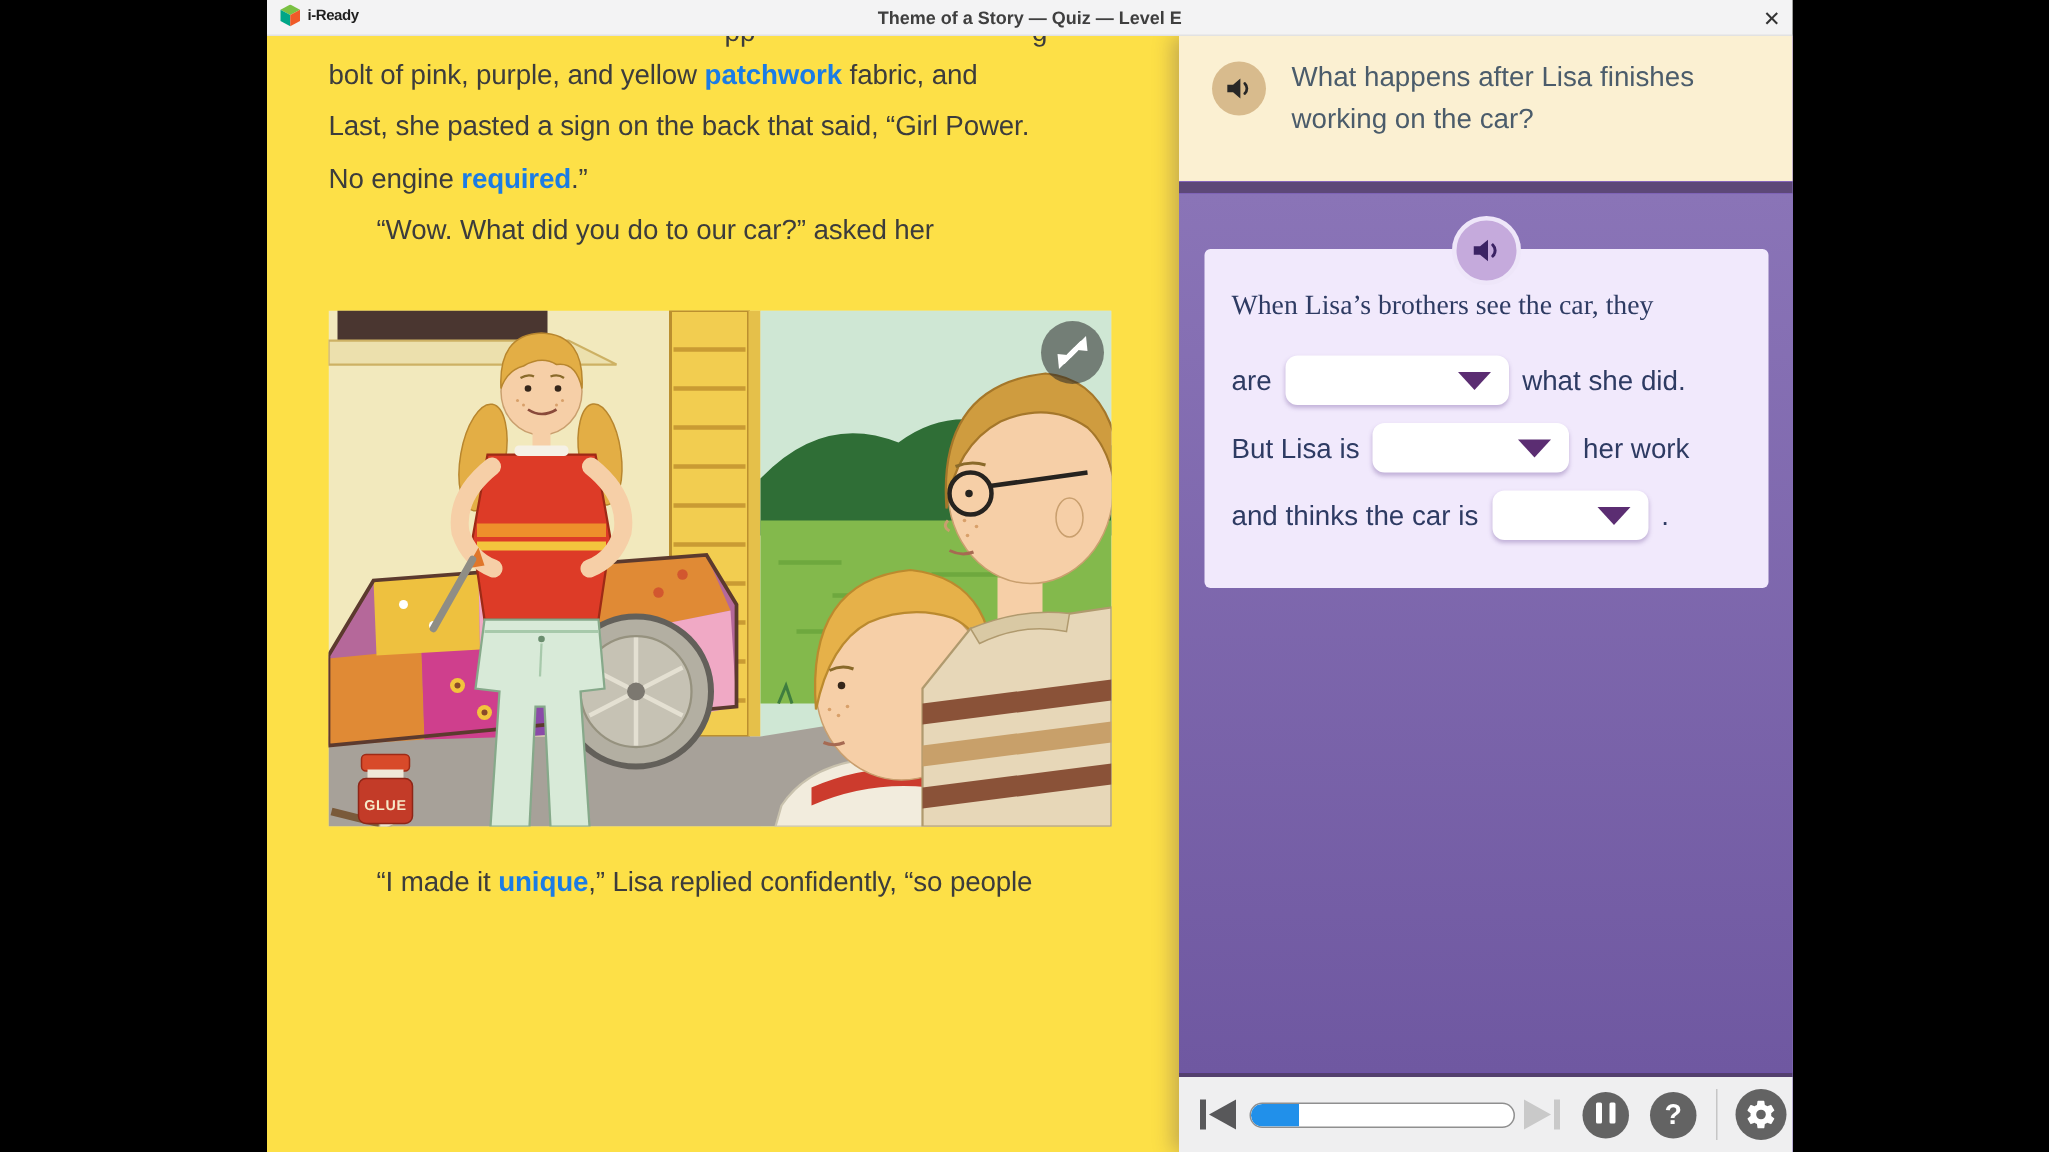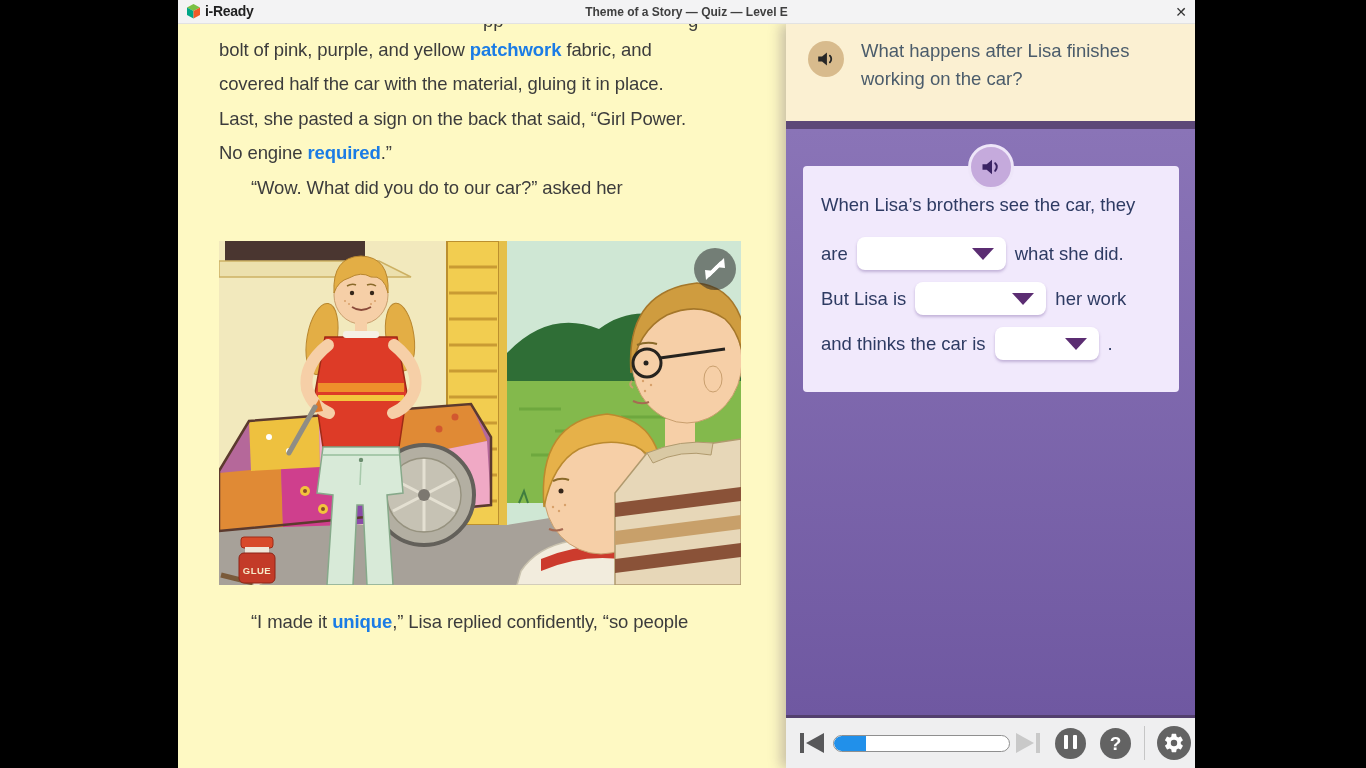--- a/index.html
+++ b/index.html
@@ -6,29 +6,29 @@
   html,body { width:1366px; height:768px; background:#000; overflow:hidden;
               font-family:"Liberation Sans", sans-serif; }
 
   .app { position:absolute; left:178px; top:0; width:1017px; height:768px;
          background:#fff; overflow:hidden; }
 
   
   .titlebar { position:absolute; left:0; top:0; width:100%; height:24px;
               background:#f3f3f4; border-bottom:1px solid #e2e2e2; z-index:40; }
   .brand { position:absolute; left:8px; top:3px; display:flex; align-items:center; gap:4px; }
-  .brand-text { font-size:14px; font-weight:bold; color:#1f1f1f; letter-spacing:-0.3px; }
+  .brand-text { font-size:10px; font-weight:bold; color:#1f1f1f; letter-spacing:-0.3px; }
   .win-title { position:absolute; left:50%; top:5px; transform:translateX(-50%);
                font-size:12px; font-weight:600; color:#3f3f3f; white-space:nowrap; }
   .close-btn { position:absolute; right:8px; top:2px; border:0; background:transparent;
                font-size:14px; color:#333; cursor:pointer; line-height:20px; }
 
   
   .story-panel { position:absolute; left:0; top:24px; width:608px; height:744px;
-                 background:#fef9c3; overflow:hidden; }
+                 background:#fde047; overflow:hidden; }
   .frag { position:absolute; top:0; height:8px; overflow:hidden; color:#3c3c3c; }
   .frag span { display:block; font-size:18.5px; line-height:19px; transform:translateY(-13px); }
   .story-content { position:absolute; left:41px; top:9px; width:524px; color:#3c3c3c;
                    font-size:18.5px; letter-spacing:-0.1px; }
   .sline { height:34.4px; line-height:34.4px; white-space:nowrap; }
   .sline.indent { padding-left:32px; }
   .vocab { color:#1b7ce5; font-weight:bold; cursor:pointer; }
   .illus { margin-top:36px; width:522px; height:344px; position:relative;border-radius:27px; }
   .illus svg { display:block; }
 
@@ -48,21 +48,21 @@
   .strip-top { width:100%; height:8px; background:#5d4878; }
   .purple-body { position:relative; width:100%; height:586px;
                  background:linear-gradient(#8a74b7,#6f58a1); }
   .strip-bottom { width:100%; height:3px; background:#53406e; }
   .card-audio { position:absolute; left:182px; top:15px; width:46px; height:46px;
                 background:#c5aadc; border:3px solid #eee6f9; color:#3b2364; z-index:5; }
   .sentence-card { position:absolute; left:17px; top:37px; width:376px; height:226px;
                    background:#f1e9fc; border-radius:4px; }
   .cloze-row { position:absolute; left:18px; display:flex; align-items:center; gap:9px;
                font-size:18.5px; color:#2e3b63; white-space:nowrap; }
-  .r1 { top:28px; } .r2 { top:71px; } .r3 { top:116px; } .r4 { top:161px; }
+  .r1 { top:28px;font-family:Liberation Serif, serif; } .r2 { top:71px; } .r3 { top:116px; } .r4 { top:161px; }
   .dd { display:flex; align-items:center; height:33px; background:#fff; border:0;
         border-radius:8px; box-shadow:0 2px 3px rgba(105,75,150,.35); cursor:pointer; }
   .dd1 { width:149px; } .dd2 { width:131px; } .dd3 { width:104px; }
   .dd-caret { margin-left:auto; margin-right:12px; width:0; height:0;
               border-left:11px solid transparent; border-right:11px solid transparent;
               border-top:12px solid #5b2d72; }
 
   
   .controls { position:absolute; left:0; bottom:0; width:100%; height:50px; background:#efeff0;
               display:flex; align-items:center; padding-left:13px; }
@@ -90,21 +90,20 @@
   <div class="story-panel">
     <div class="frag" style="left:305px;">
         <span>pp</span>
       </div>
     <div class="frag" style="left:510px;">
         <span>g</span>
       </div>
 
     <div class="story-content">
       <div class="sline"><span>bolt of pink, purple, and yellow </span><span class="vocab">patchwork</span><span> fabric, and</span></div>
-      <div class="sline">covered half the car with the material, gluing it in place.</div>
       <div class="sline">Last, she pasted a sign on the back that said, “Girl Power.</div>
       <div class="sline"><span>No engine </span><span class="vocab">required</span><span>.”</span></div>
       <div class="sline indent">“Wow. What did you do to our car?” asked her</div>
 
       <div class="illus">
         <svg width="522" height="344" viewBox="0 0 522 344" aria-label="Lisa stands with hands on hips beside a car covered in patchwork fabric; a wheel leans against it while her two brothers look on in shock.">
 
           <rect x="0" y="0" width="522" height="344" fill="#f2e9bd"></rect>
           <rect x="6" y="0" width="140" height="20" fill="#4a3630"></rect>
           <polygon points="0,20 160,20 192,36 0,36" fill="#ece0ad" stroke="#cdb164" stroke-width="1.5"></polygon>

